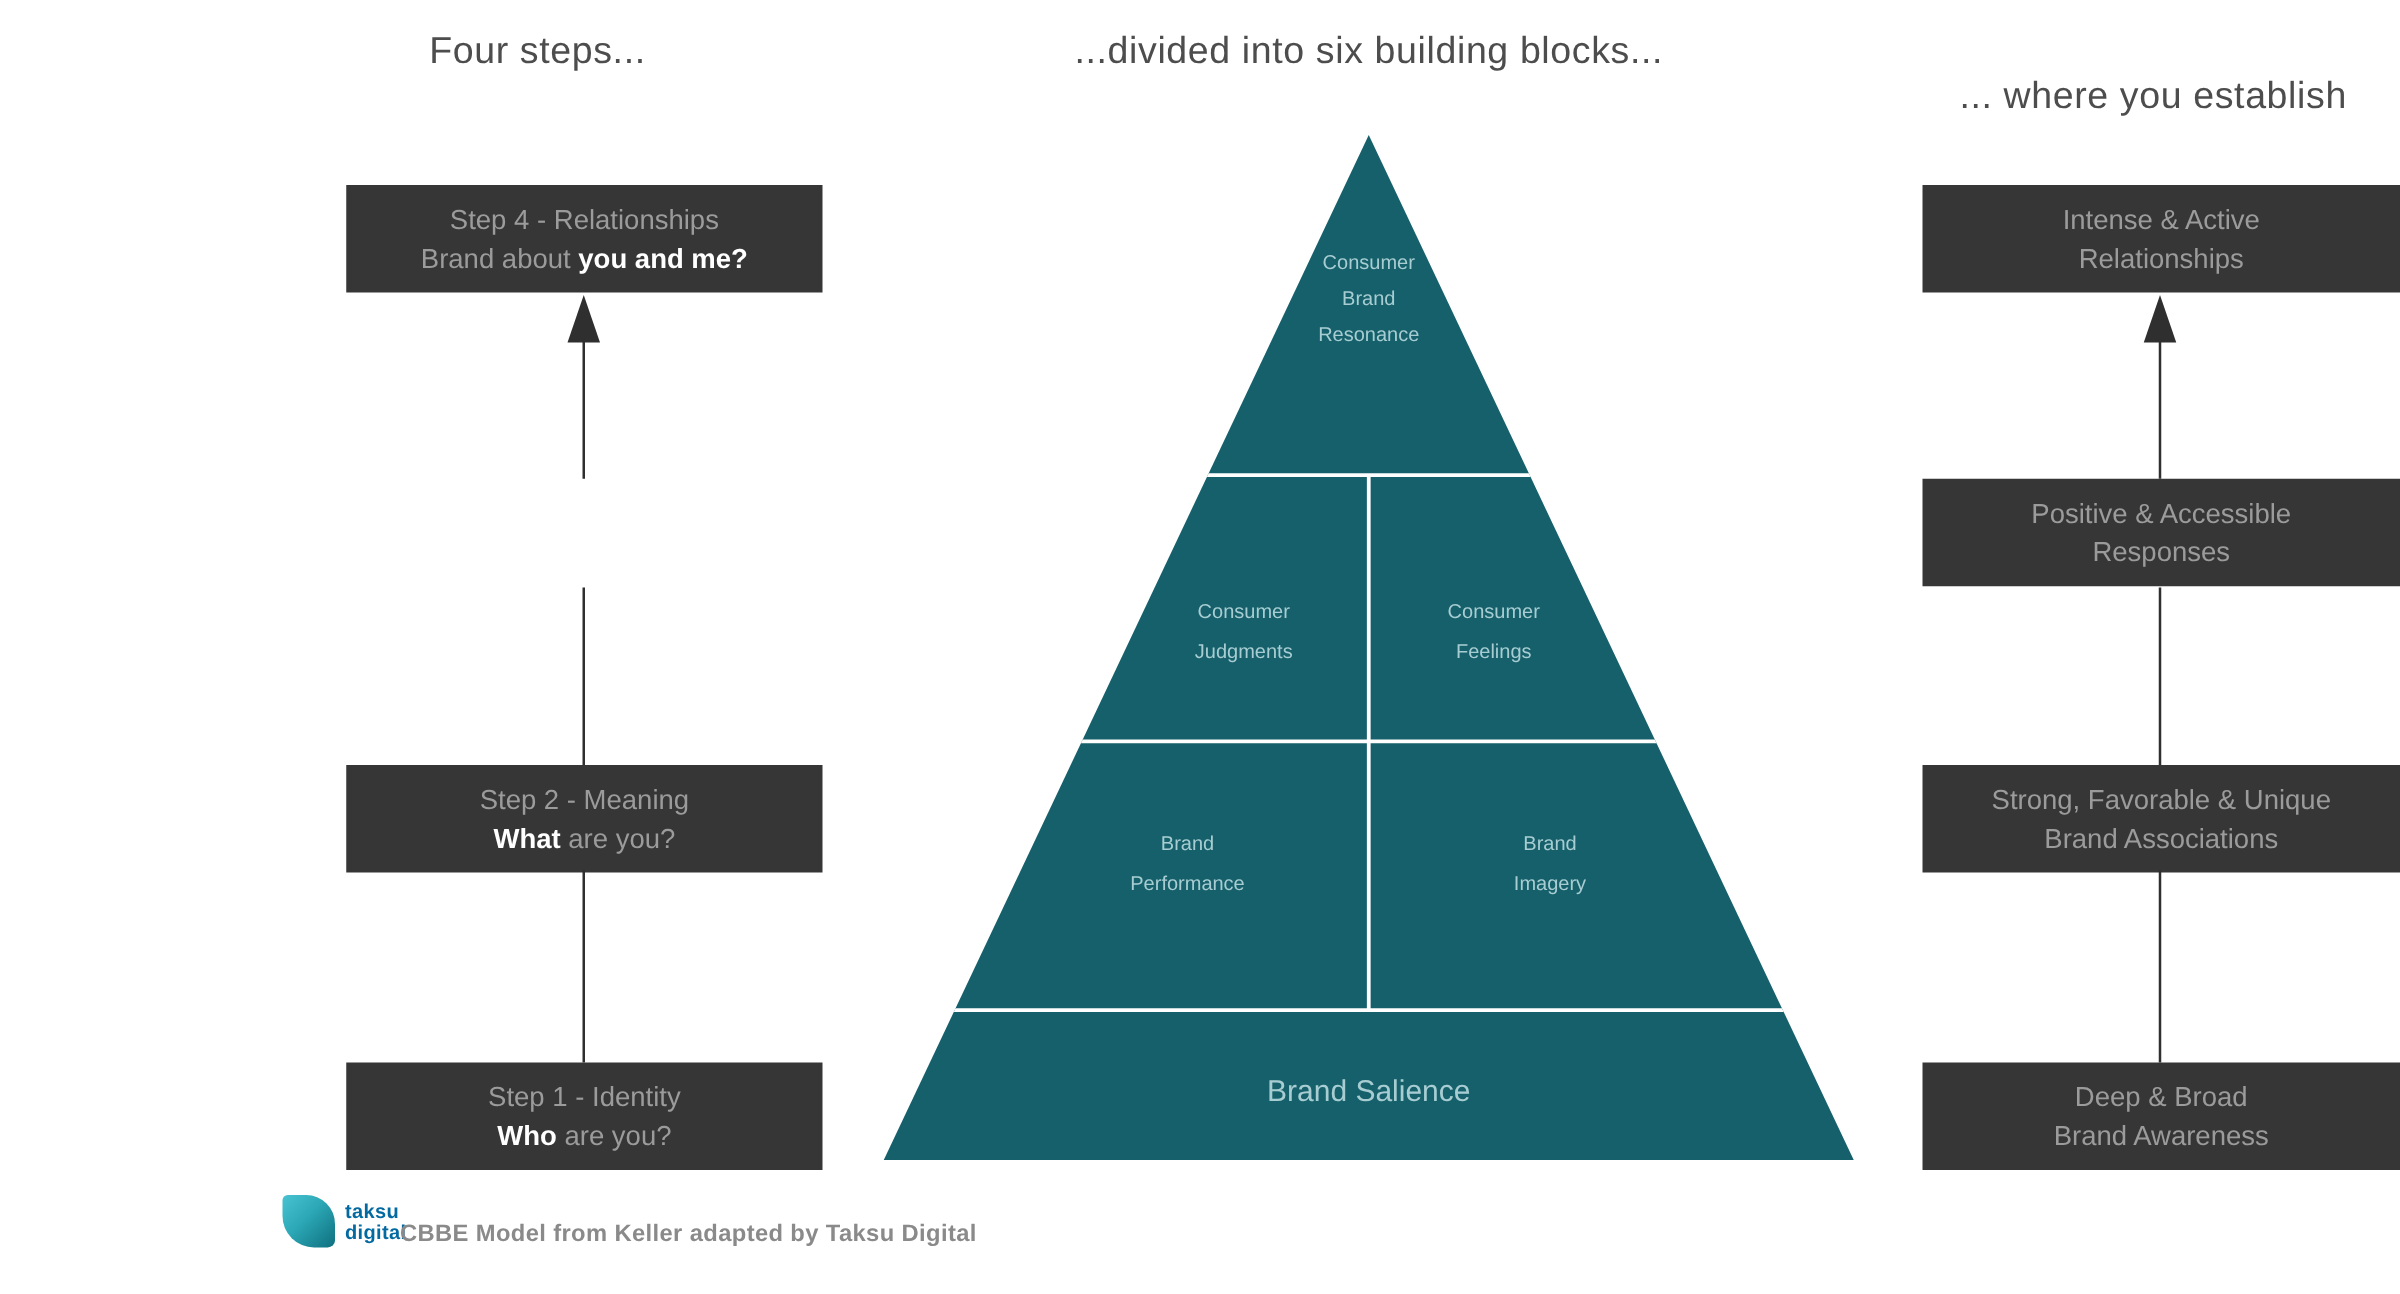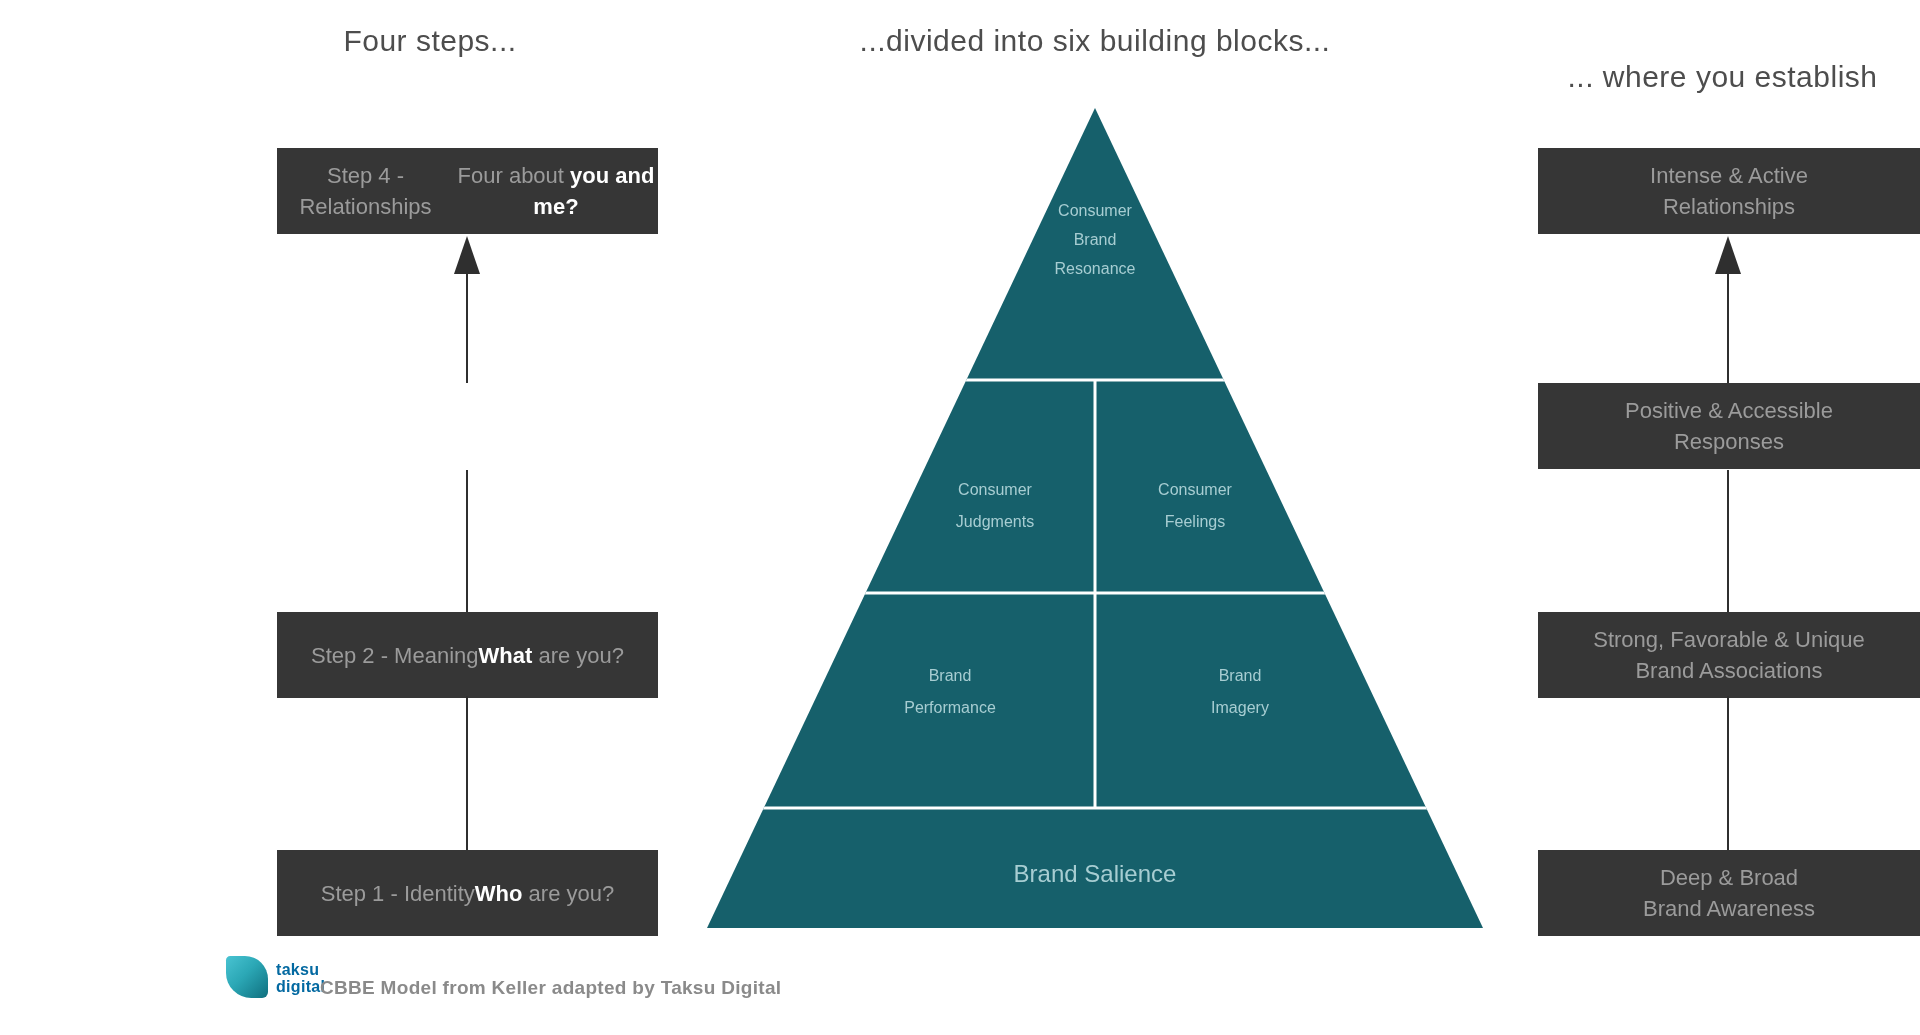--- a/index.html
+++ b/index.html
@@ -17,21 +17,21 @@
     text-align:center;letter-spacing:.5px;
   }
   .hdr-left{left:230px;width:400px;}
   .hdr-center{left:845px;width:500px;}
   .hdr-right{left:1525px;width:395px;margin-top:36px;}
 
   .dark-box{
     position:absolute;
     background:var(--c-box-bg);
     color:var(--c-box-text);
-    display:flex;
+    display:flex;flex-direction:column;
     align-items:center;justify-content:center;
     text-align:center;
     font-size:22px;line-height:31px;
   }
   .dark-box b{color:var(--c-box-text-bold);font-weight:700;}
   .left-box{left:277px;width:381px;height:86px;}
   .right-box{left:1538px;width:382px;height:86px;}
   .pre{white-space:pre-line;}
 
   .connector{
@@ -84,21 +84,21 @@
 <body>
 
 <div id="stage">
 
   <div class="col-header hdr-left">Four steps...</div>
   <div class="col-header hdr-center">...divided into six building blocks...</div>
   <div class="col-header hdr-right">... where you establish</div>
 
   <div class="dark-box left-box" style="top:148px">
     <div>Step 4 - Relationships</div>
-    <div><span>Four about </span><b>you and me?</b><span></span></div>
+    <div><span>Brand about </span><b>you and me?</b><span></span></div>
   </div>
   <div class="dark-box left-box" style="top:612px">
     <div>Step 2 - Meaning</div>
     <div><span></span><b>What</b><span> are you?</span></div>
   </div>
   <div class="dark-box left-box" style="top:850px">
     <div>Step 1 - Identity</div>
     <div><span></span><b>Who</b><span> are you?</span></div>
   </div>
 

